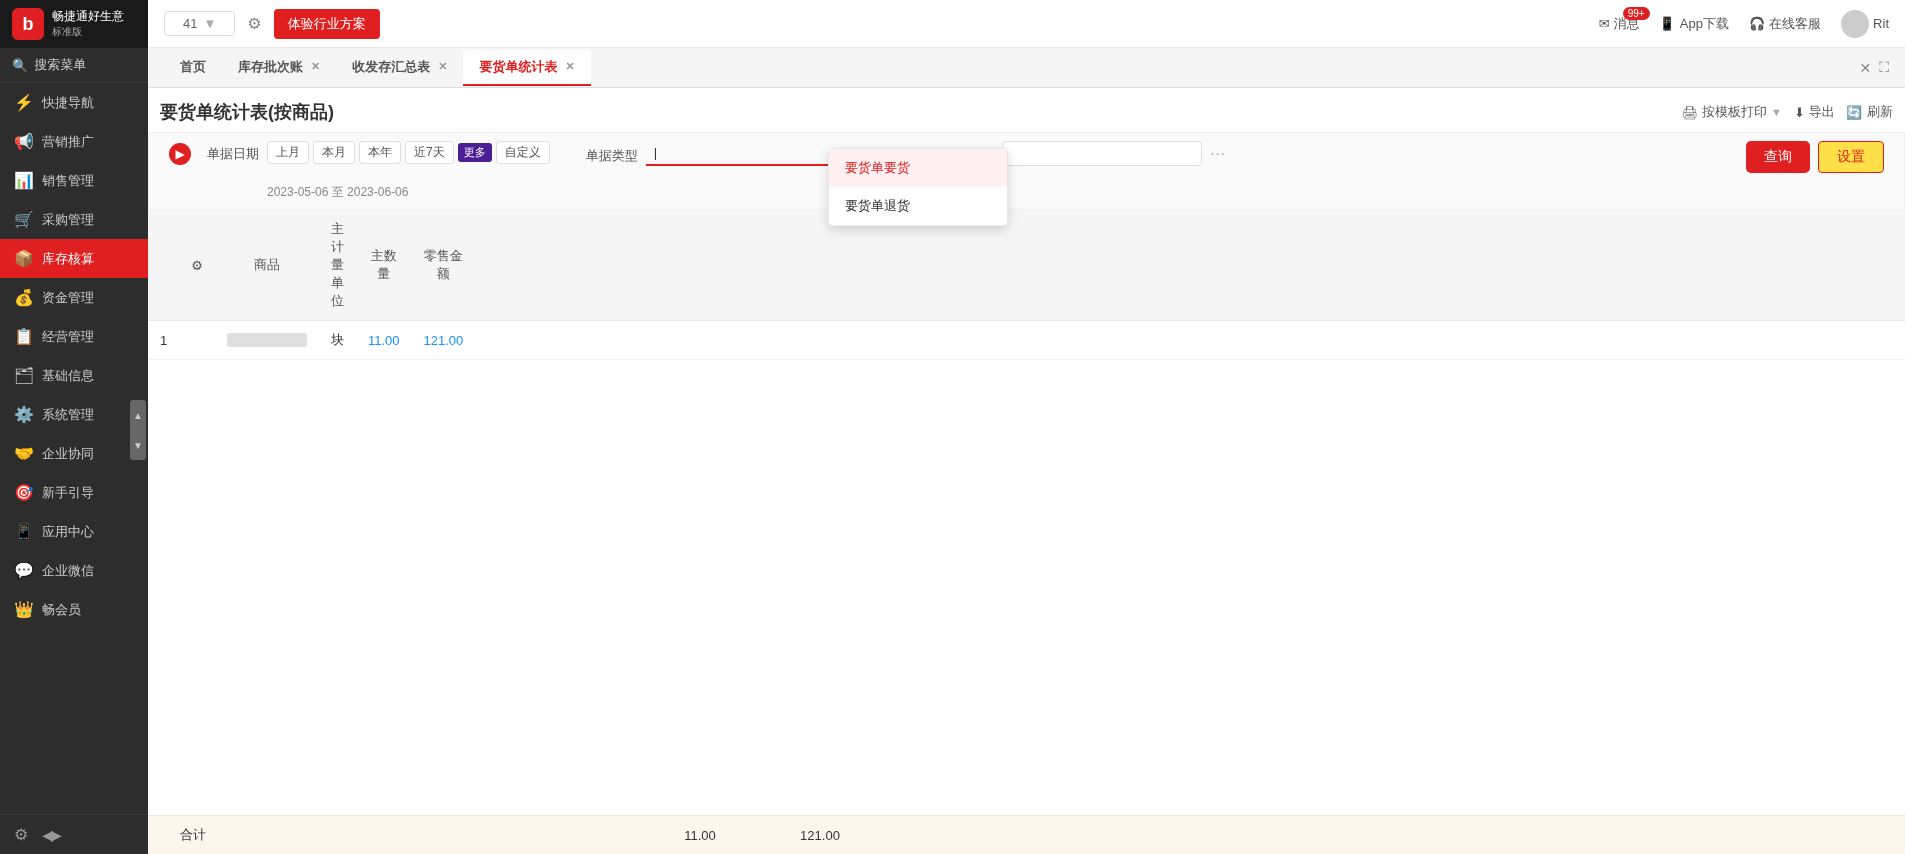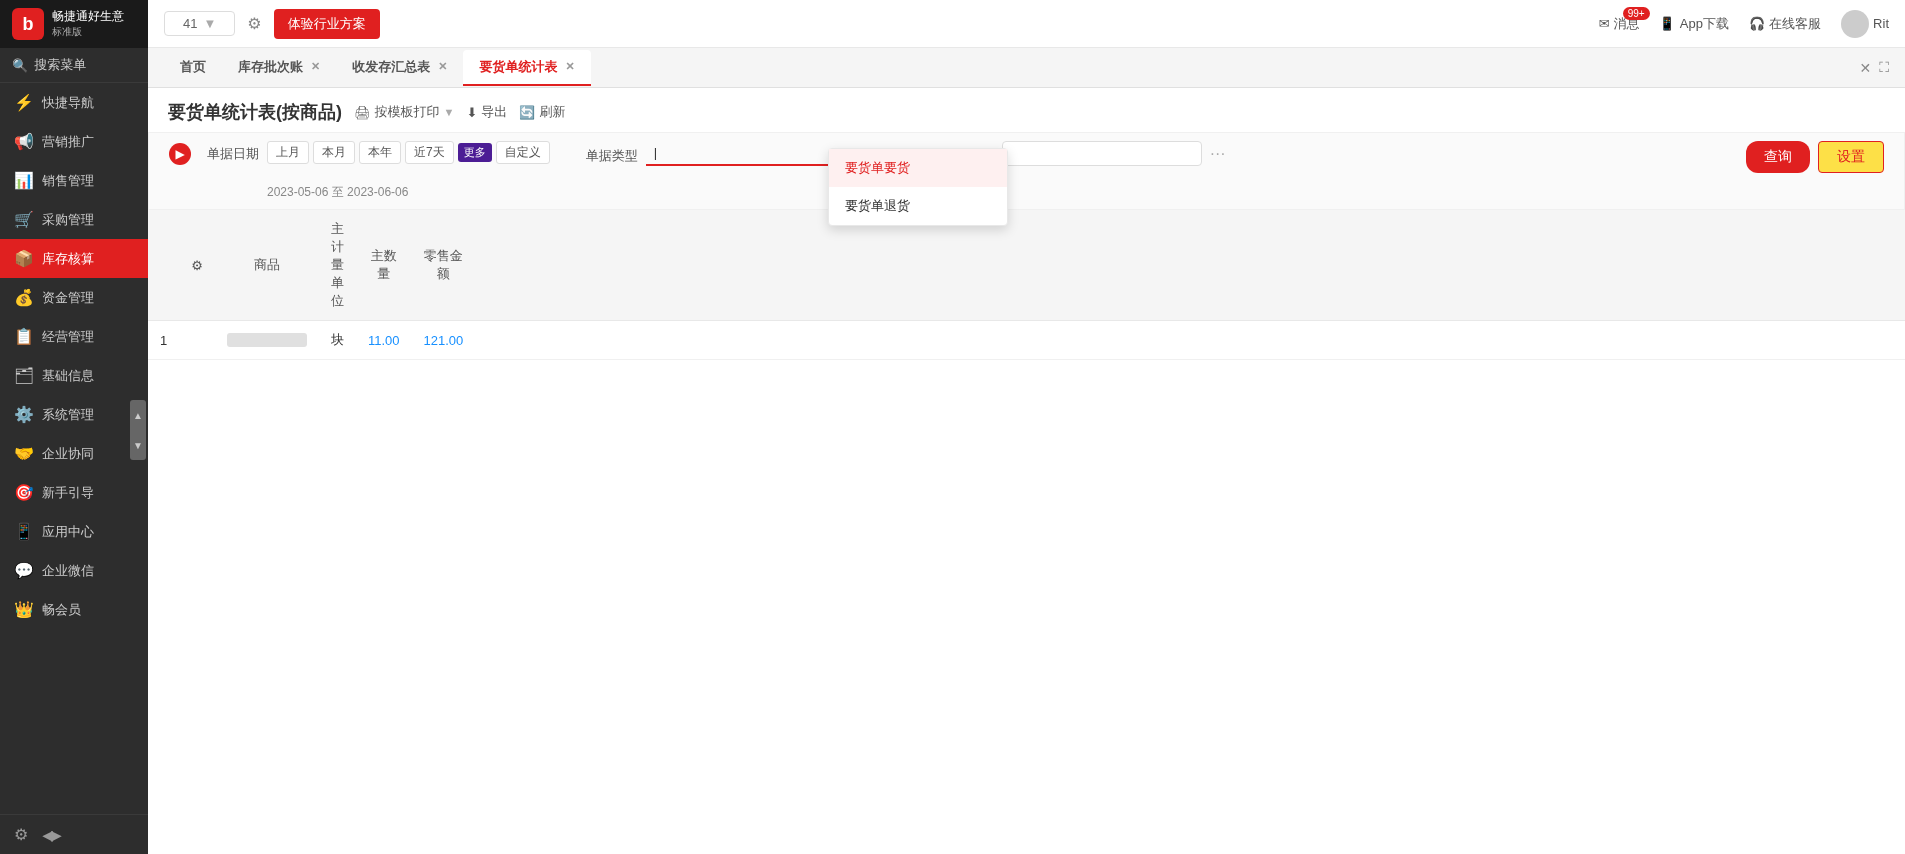--- a/index.html
+++ b/index.html
@@ -192,21 +192,22 @@
     .page-content {
       flex: 1;
       background: #fff;
       overflow: hidden;
       position: relative;
     }
 
     .page-header {
       display: flex;
       align-items: center;
-      padding: 12px 20px 8px;
+      padding: 12px 12px 8px;
+      justify-content: space-between;
       gap: 12px;
     }
     .page-title {
       font-size: 18px;
       font-weight: 600;
       color: #333;
     }
     .page-actions {
       display: flex;
       align-items: center;
@@ -348,21 +349,21 @@
 
     .filter-right {
       margin-left: auto;
       display: flex;
       gap: 8px;
     }
     .query-btn {
       background: #e02020;
       color: white;
       border: none;
-      border-radius: 12px;
+      border-radius: 5px;
       padding: 6px 18px;
       font-size: 14px;
       cursor: pointer;
     }
     .settings-btn {
       border: 1px solid #e02020;
       color: #e02020;
       background: #fde047;
       border-radius: 4px;
       padding: 6px 18px;
@@ -671,14 +672,20 @@
             </td>
             <td>块</td>
             <td class="text-link">11.00</td>
             <td class="text-link">121.00</td>
             <td></td>
           </tr>
         </tbody>
       </table>
     </div>
 
+    <div class="table-footer">
+      <div style="width:200px;padding-left:20px;">合计</div>
+      <div style="width:280px;"></div>
+      <div style="width:120px;text-align:center;">11.00</div>
+      <div style="width:120px;text-align:center;">121.00</div>
+    </div>
   </div>
 </div>
 
 </body></html>

